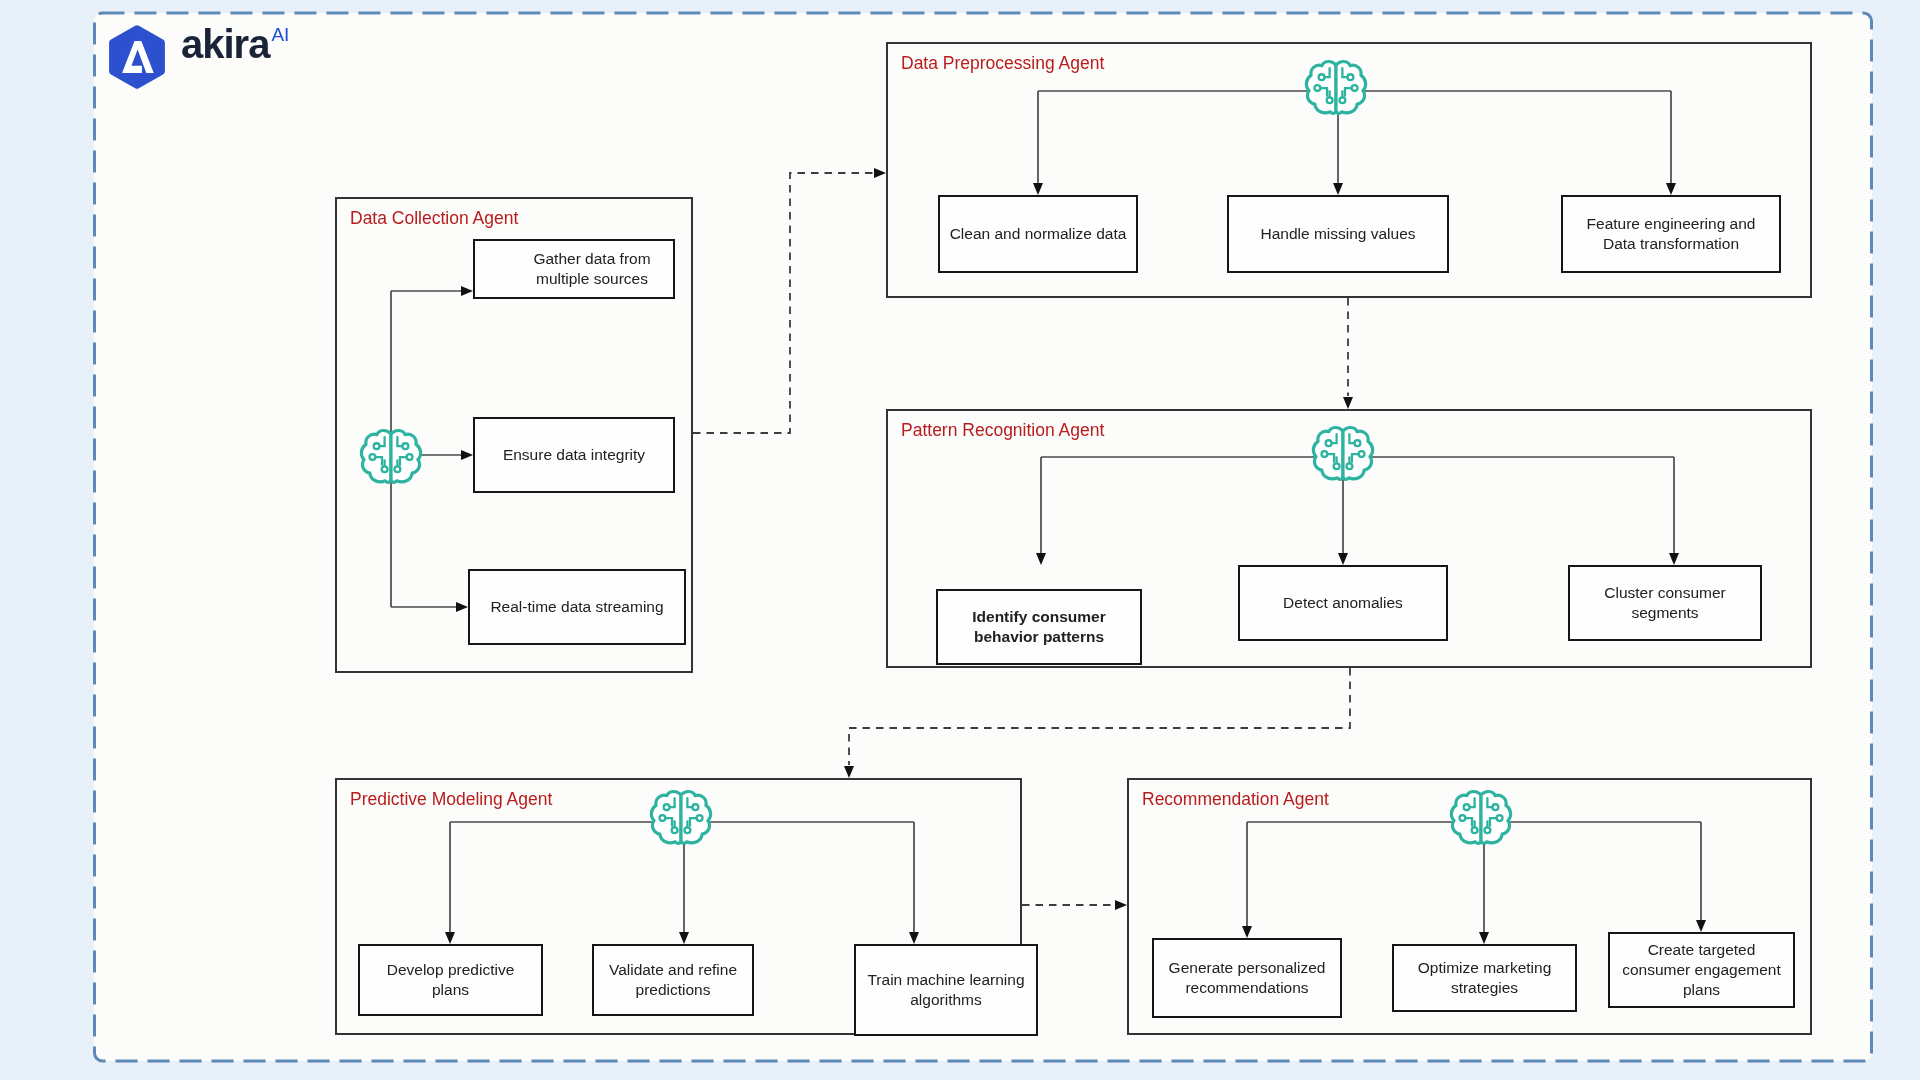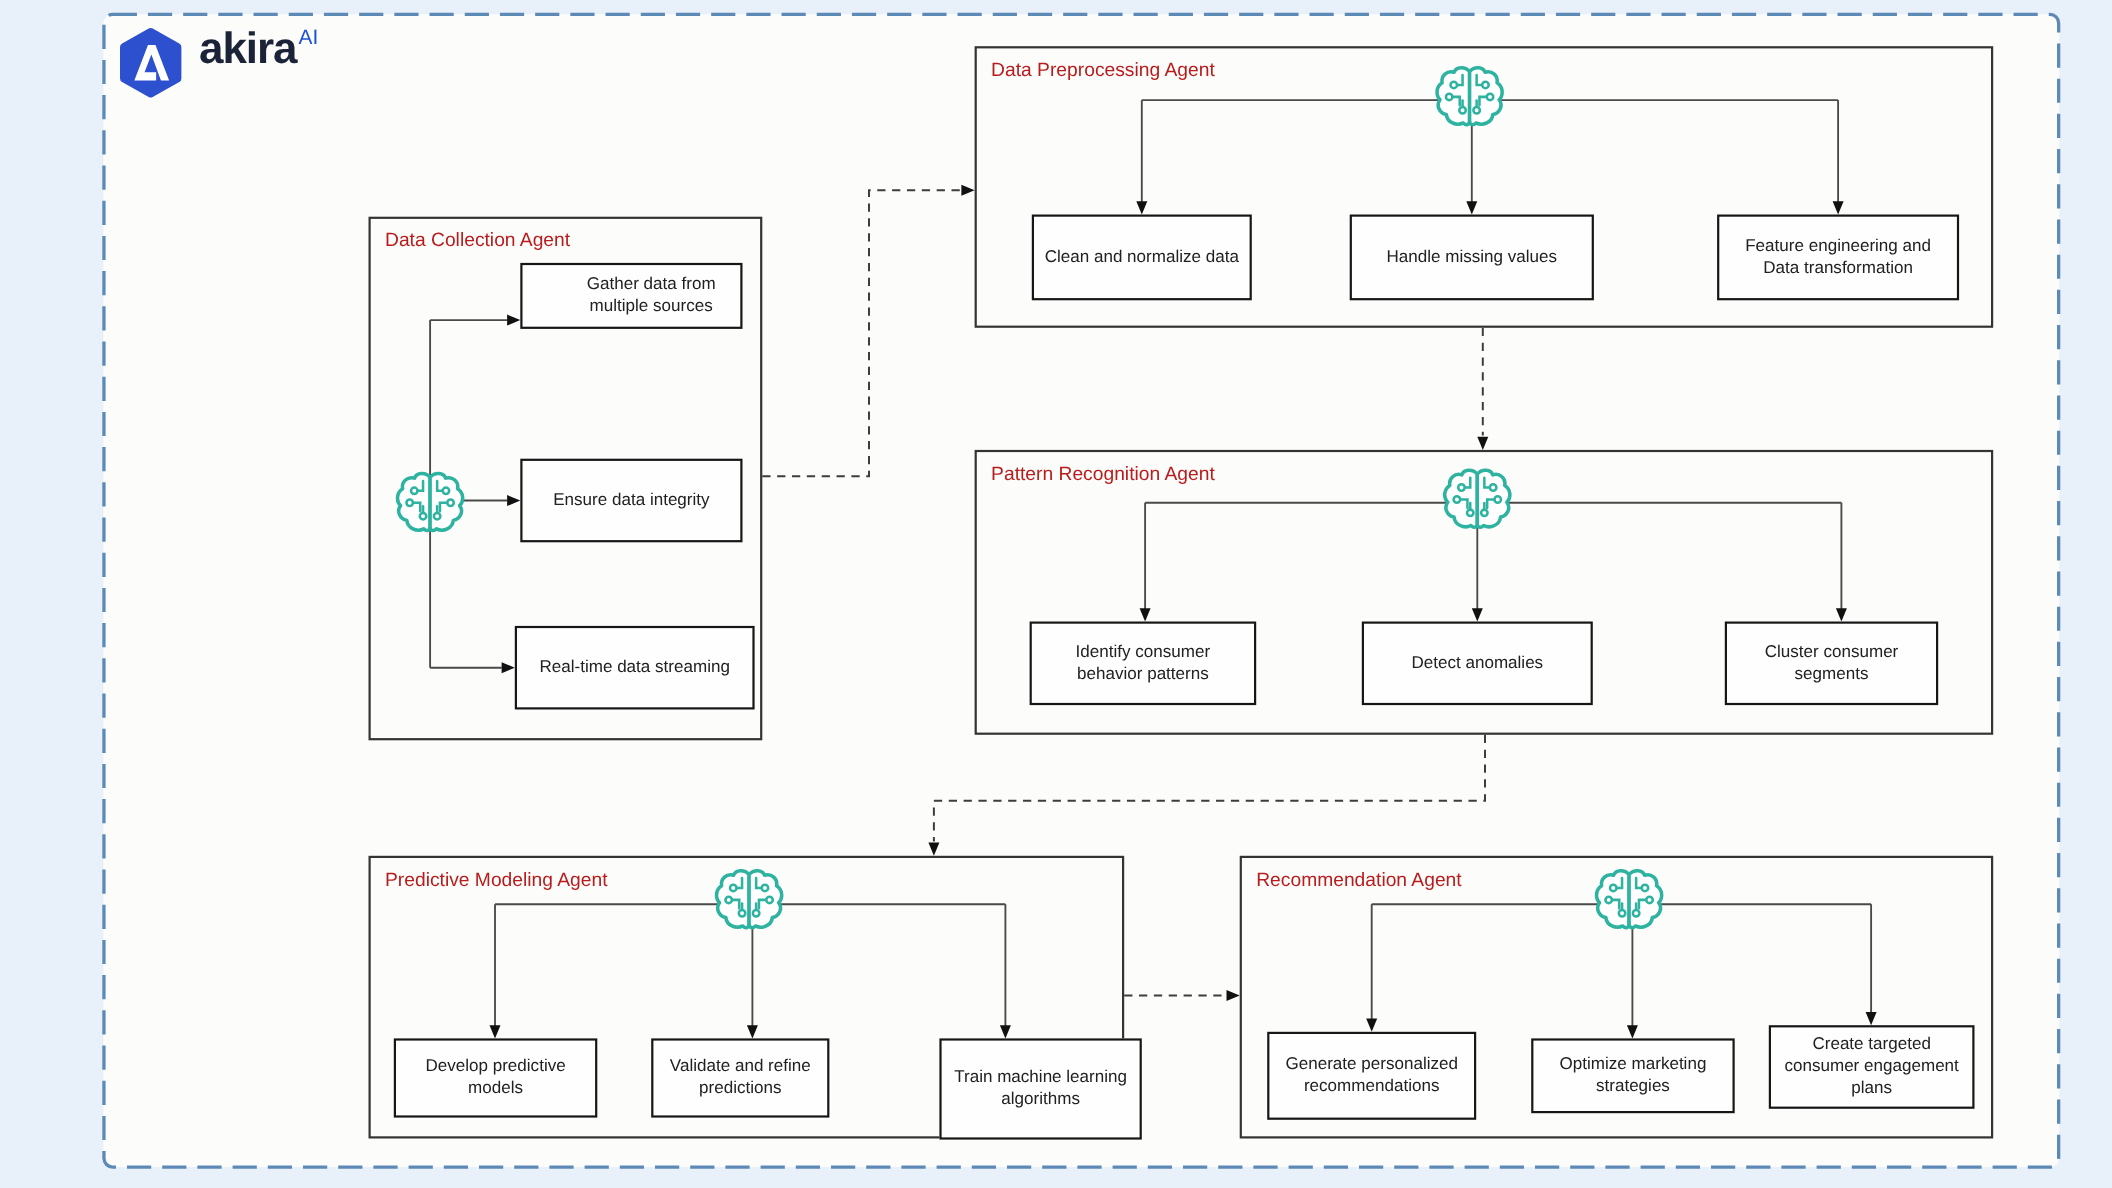--- a/index.html
+++ b/index.html
@@ -182,38 +182,38 @@
 <div class="task" style="left:1561px;top:195px;width:220px;height:78px;">
     <span>Feature engineering and Data transformation</span>
   </div>
 <svg class="brain" style="left:1304px;top:58px;">
     <use href="#brain-sym" xlink:href="#brain-sym"></use>
   </svg>
 
 <div class="agent" style="left:886px;top:409px;width:926px;height:259px;">
   <div class="agent-title">Pattern Recognition Agent</div>
 </div>
-<div class="task" style="left:936px;top:565px;width:206px;height:76px;">
+<div class="task" style="left:936px;top:589px;width:206px;height:76px;font-weight:bold;">
     <span>Identify consumer behavior patterns</span>
   </div>
 <div class="task" style="left:1238px;top:565px;width:210px;height:76px;">
     <span>Detect anomalies</span>
   </div>
 <div class="task" style="left:1568px;top:565px;width:194px;height:76px;">
     <span>Cluster consumer segments</span>
   </div>
 <svg class="brain" style="left:1311px;top:424px;">
     <use href="#brain-sym" xlink:href="#brain-sym"></use>
   </svg>
 
 <div class="agent" style="left:335px;top:778px;width:687px;height:257px;">
   <div class="agent-title">Predictive Modeling Agent</div>
 </div>
 <div class="task" style="left:358px;top:944px;width:185px;height:72px;">
-    <span>Develop predictive models</span>
+    <span>Develop predictive plans</span>
   </div>
 <div class="task" style="left:592px;top:944px;width:162px;height:72px;">
     <span>Validate and refine predictions</span>
   </div>
 <div class="task" style="left:822px;top:944px;width:184px;height:92px;margin-left:32px;">
     <span>Train machine learning algorithms</span>
   </div>
 <svg class="brain" style="left:649px;top:788px;">
     <use href="#brain-sym" xlink:href="#brain-sym"></use>
   </svg>

